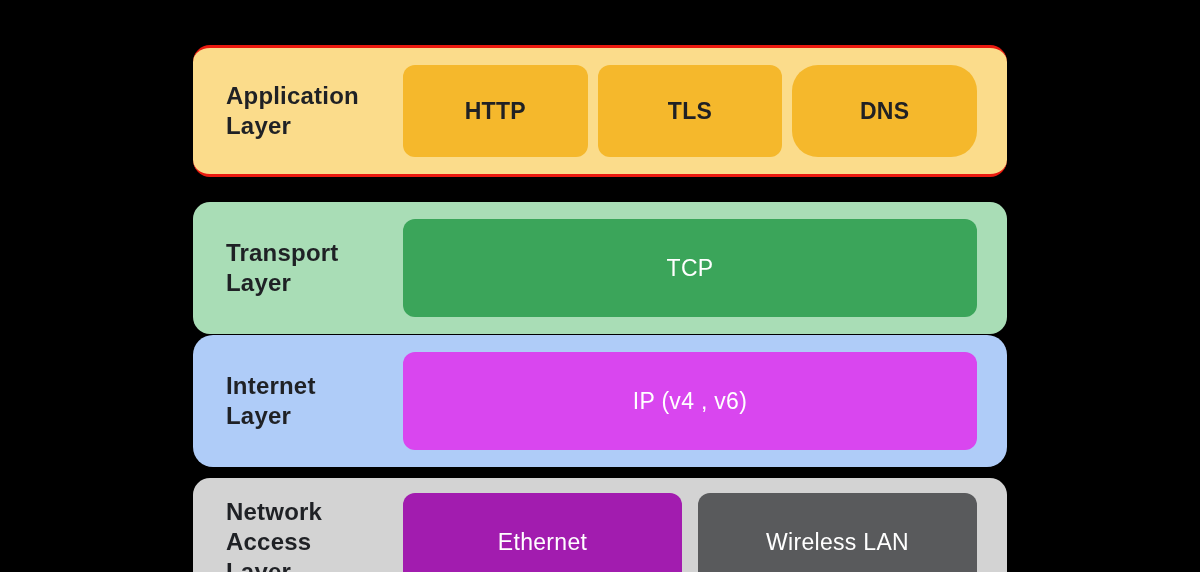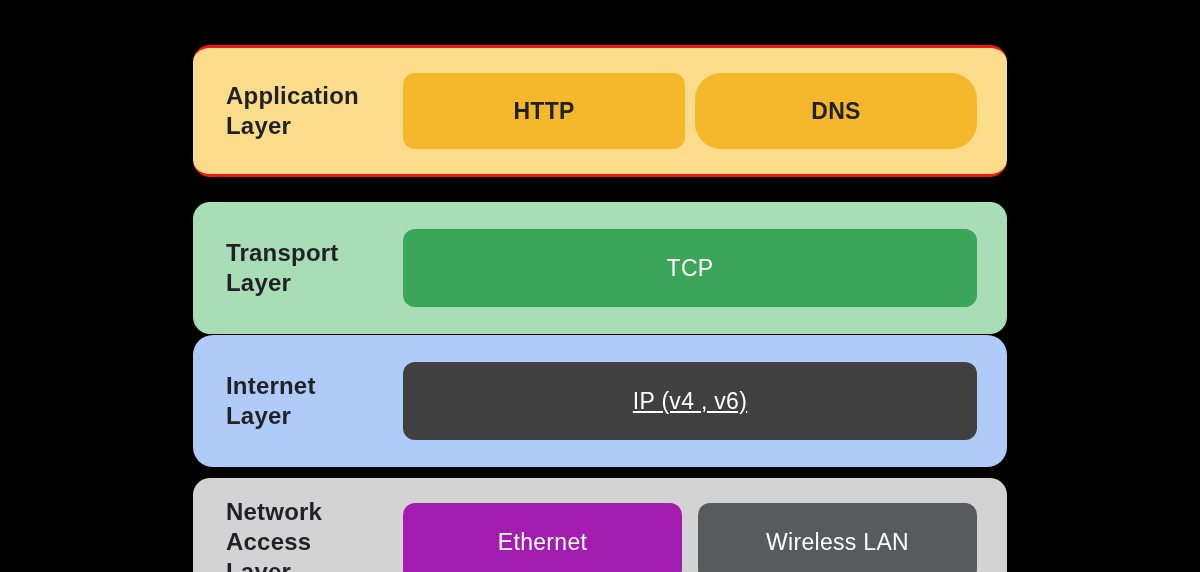--- a/index.html
+++ b/index.html
@@ -45,60 +45,61 @@
   .chips {
     flex: 1;
     display: flex;
     gap: 10px;
     margin-right: 30px;
     min-width: 0;
   }
   .chips-wide { gap: 16px; }
   .chip {
     flex: 1;
-    height: 78px;
+    height: 98px;
     border-radius: 12px;
     display: flex;
     align-items: center;
     justify-content: center;
     font-size: 23px;
     font-weight: 500;
     letter-spacing: 0.3px;
     color: #FFFFFF;
   }
-  .row-application .chip { height: 76px; }
+  .row-application .chip { height: 92px; }
   .chip-dark { color: #202124; font-weight: 600; }
 </style>
 </head>
 <body>
 
 <div class="canvas">
 
   <section class="row row-application" style="background: rgb(251, 220, 139); border-color: rgb(235, 26, 15);">
     <div class="layer-label">Application
 Layer</div>
     <div class="chips">
       <div class="chip chip-dark" style="background: rgb(245, 184, 44);">HTTP</div>
+      <div class="chip chip-dark" style="background: rgb(245, 184, 44);">TLS</div>
       <div class="chip chip-dark" style="background: rgb(245, 184, 44); border-radius: 26px;">DNS</div>
     </div>
   </section>
 
   <section class="row row-transport" style="background: rgb(169, 221, 182);">
     <div class="layer-label">Transport
 Layer</div>
     <div class="chips chips-wide">
       <div class="chip" style="background: rgb(59, 165, 90);">TCP</div>
     </div>
   </section>
 
   <section class="row row-internet" style="background: rgb(175, 204, 248); border-radius: 20px;">
     <div class="layer-label">Internet
 Layer</div>
     <div class="chips chips-wide">
-      <div class="chip" style="background: #404040; text-decoration: underline;">IP (v4 , v6)</div>
+      <div class="chip" style="background: #d946ef;">IP (v4 , v6)</div>
     </div>
   </section>
 
   <section class="row row-network" style="background: rgb(211, 211, 211);">
     <div class="layer-label">Network
 Access
 Layer</div>
     <div class="chips chips-wide">
       <div class="chip" style="background: #a21caf;">Ethernet</div>
       <div class="chip" style="background: rgb(89, 90, 92);">Wireless LAN</div>

